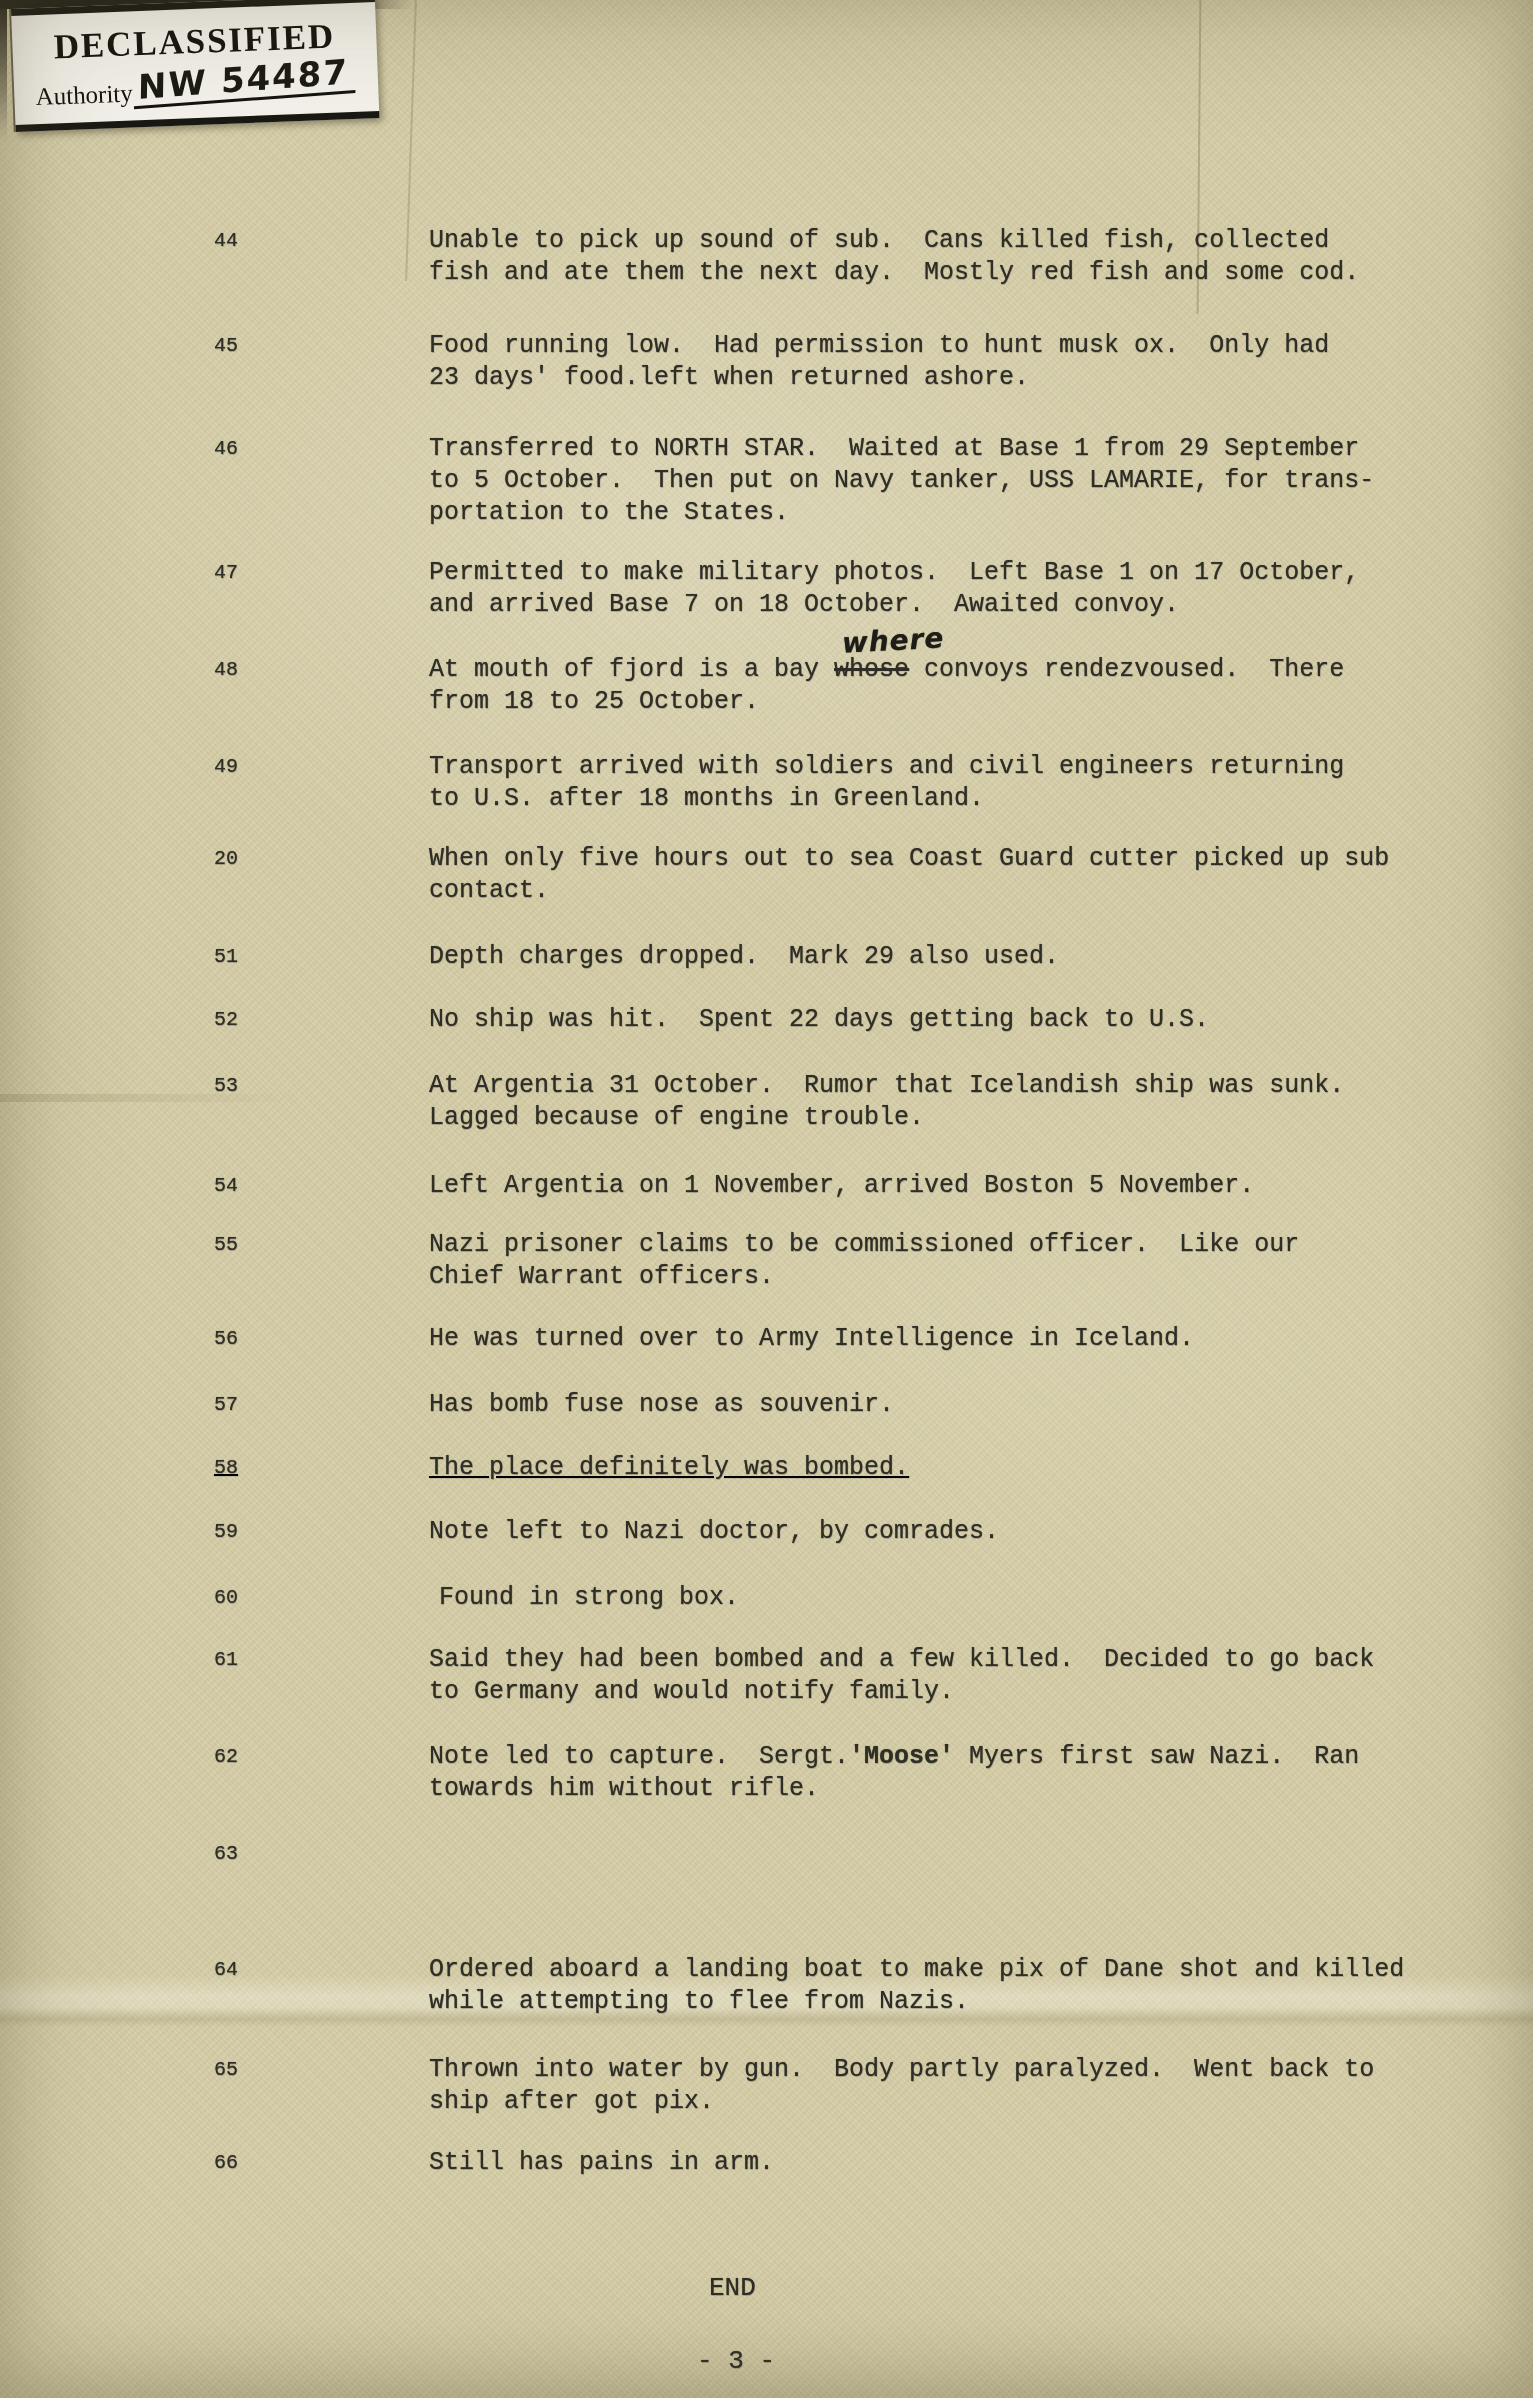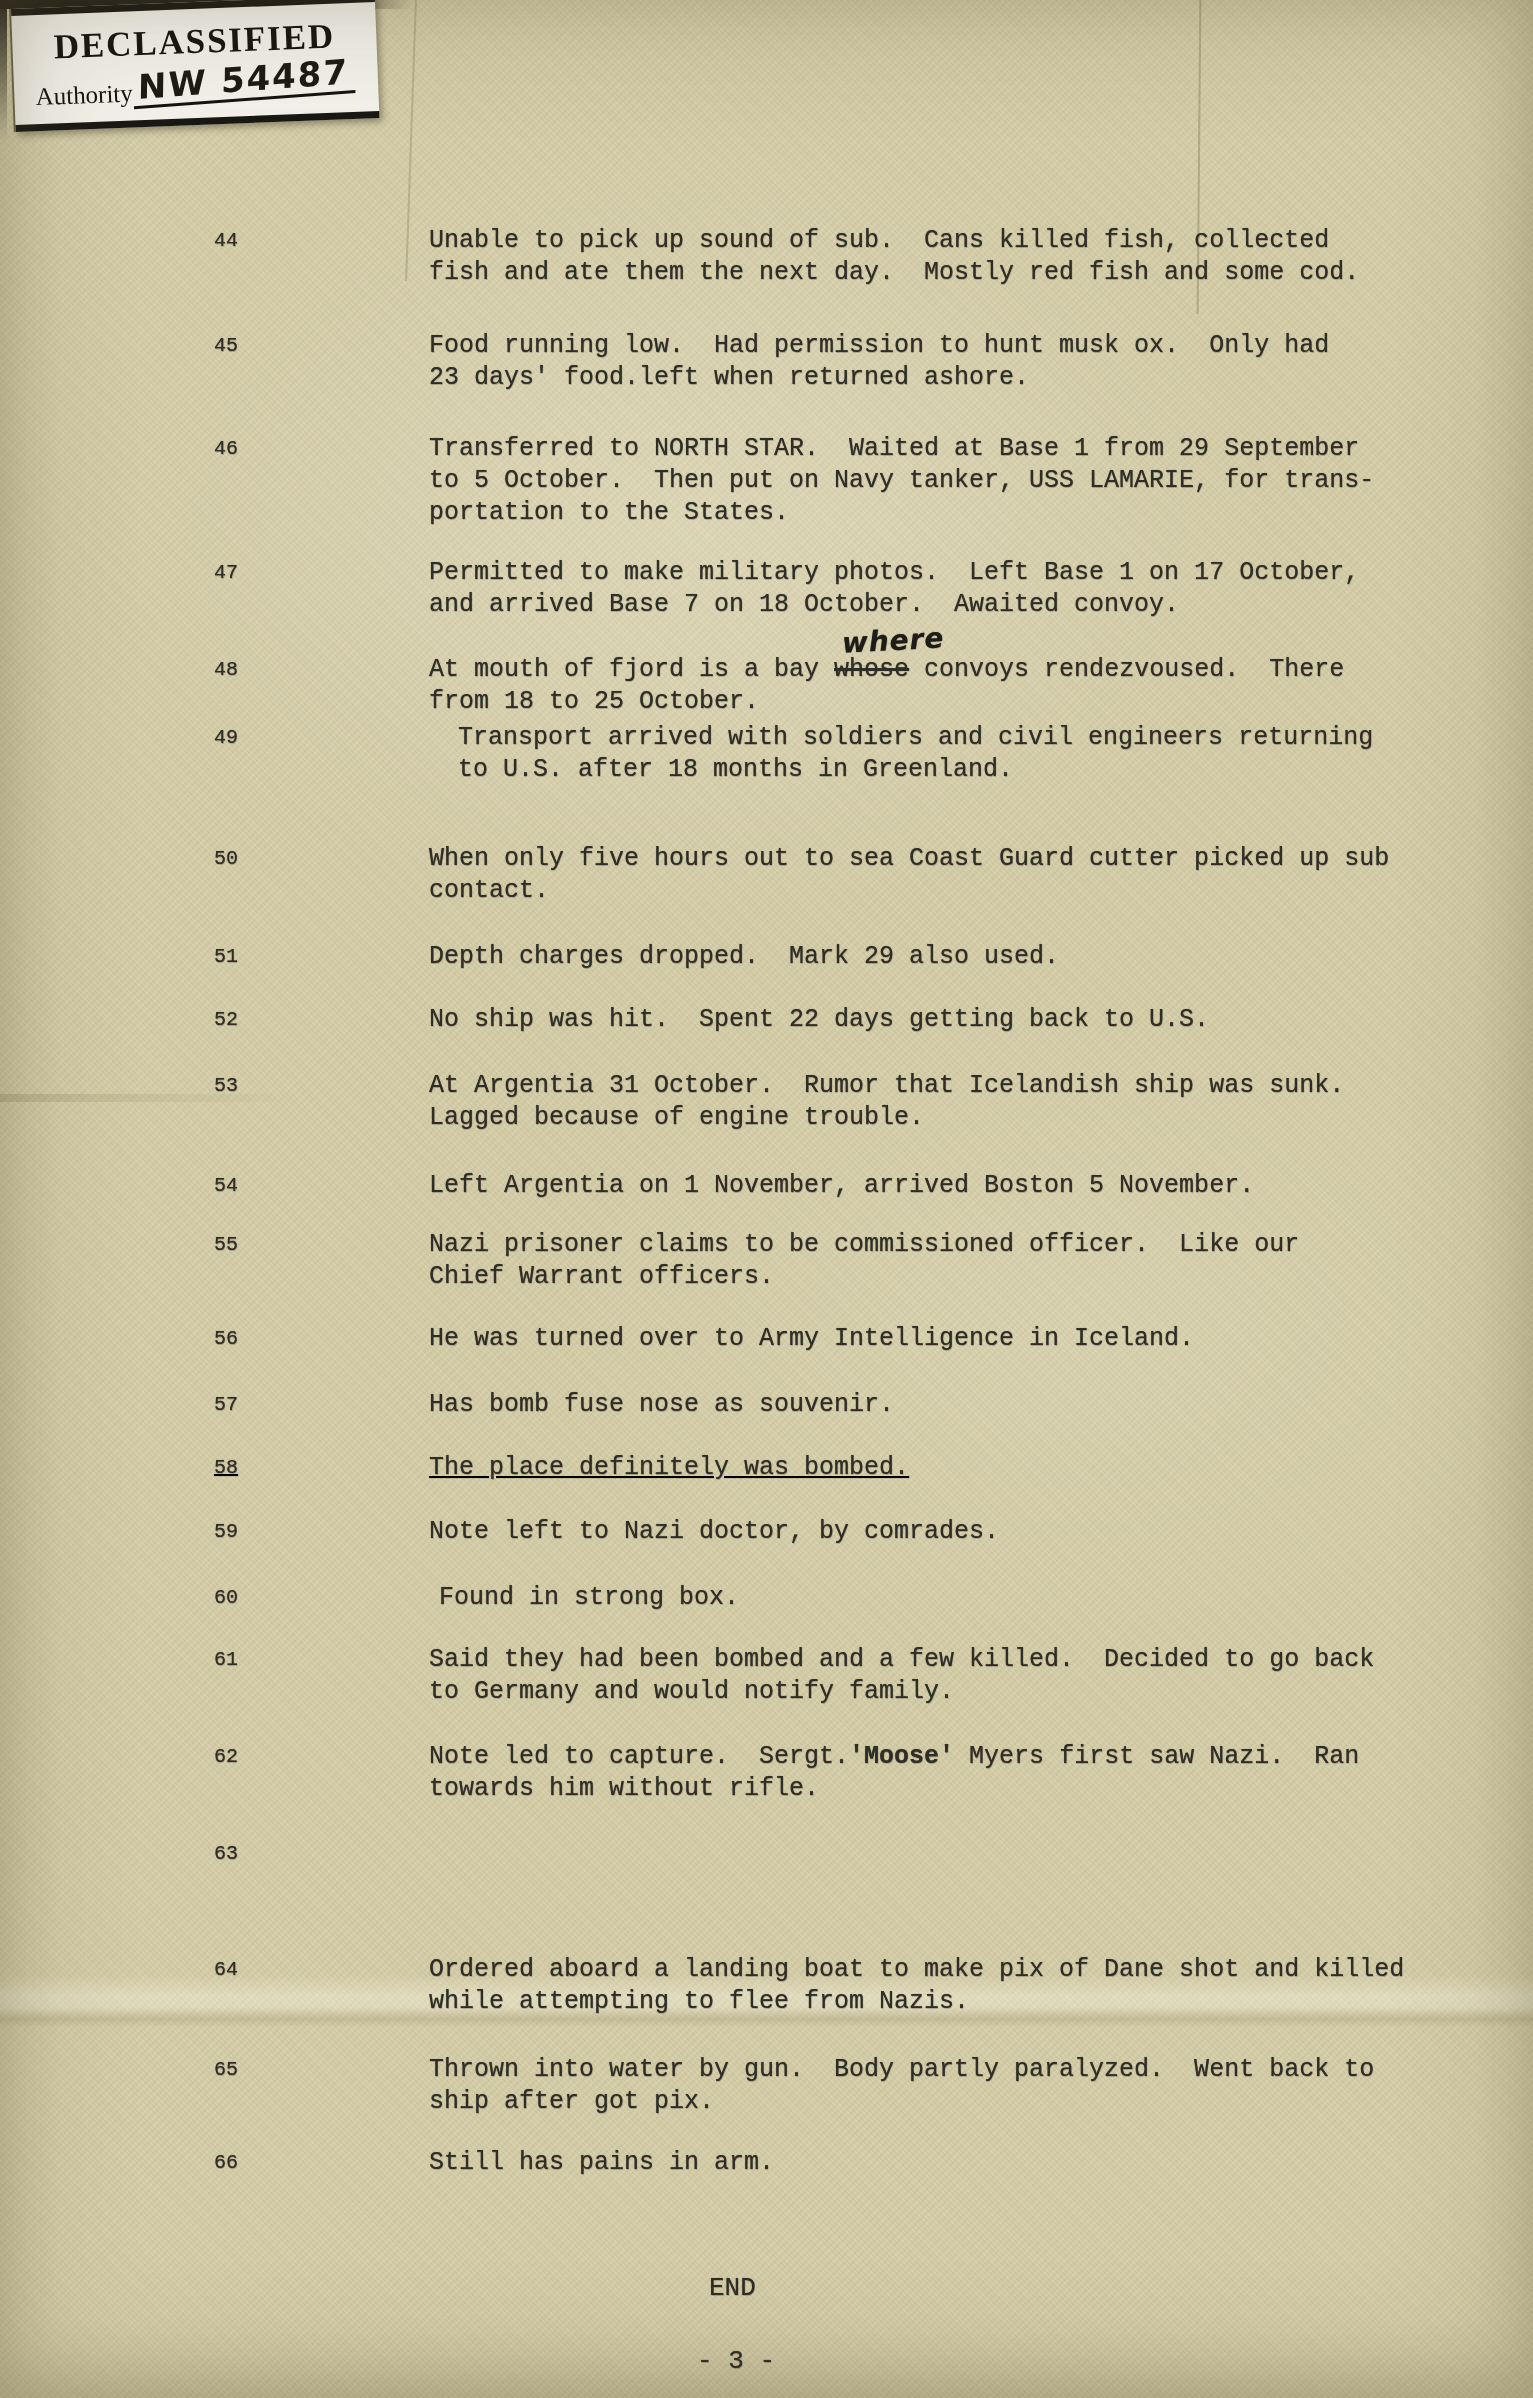--- a/index.html
+++ b/index.html
@@ -119,29 +119,29 @@
         <div class="line"><span>and arrived Base 7 on 18 October.  Awaited convoy.</span></div>
       </div>
     </div>
     <div class="item" style="top: 654px;">
       <span class="num ink">48</span>
       <div class="text ink">
         <div class="line"><span>At mouth of fjord is a bay </span><span class="seg-strike">whose<span class="hand-correction">where</span></span><span> convoys rendezvoused.  There</span></div>
         <div class="line"><span>from 18 to 25 October.</span></div>
       </div>
     </div>
-    <div class="item" style="top: 722px; gap: 29px;">
+    <div class="item" style="top: 751px;">
       <span class="num ink">49</span>
       <div class="text ink">
         <div class="line"><span>Transport arrived with soldiers and civil engineers returning</span></div>
         <div class="line"><span>to U.S. after 18 months in Greenland.</span></div>
       </div>
     </div>
     <div class="item" style="top: 843px;">
-      <span class="num ink">50</span>
+      <span class="num ink">20</span>
       <div class="text ink">
         <div class="line"><span>When only five hours out to sea Coast Guard cutter picked up sub</span></div>
         <div class="line"><span>contact.</span></div>
       </div>
     </div>
     <div class="item" style="top: 941px;">
       <span class="num ink">51</span>
       <div class="text ink">
         <div class="line"><span>Depth charges dropped.  Mark 29 also used.</span></div>
       </div>

